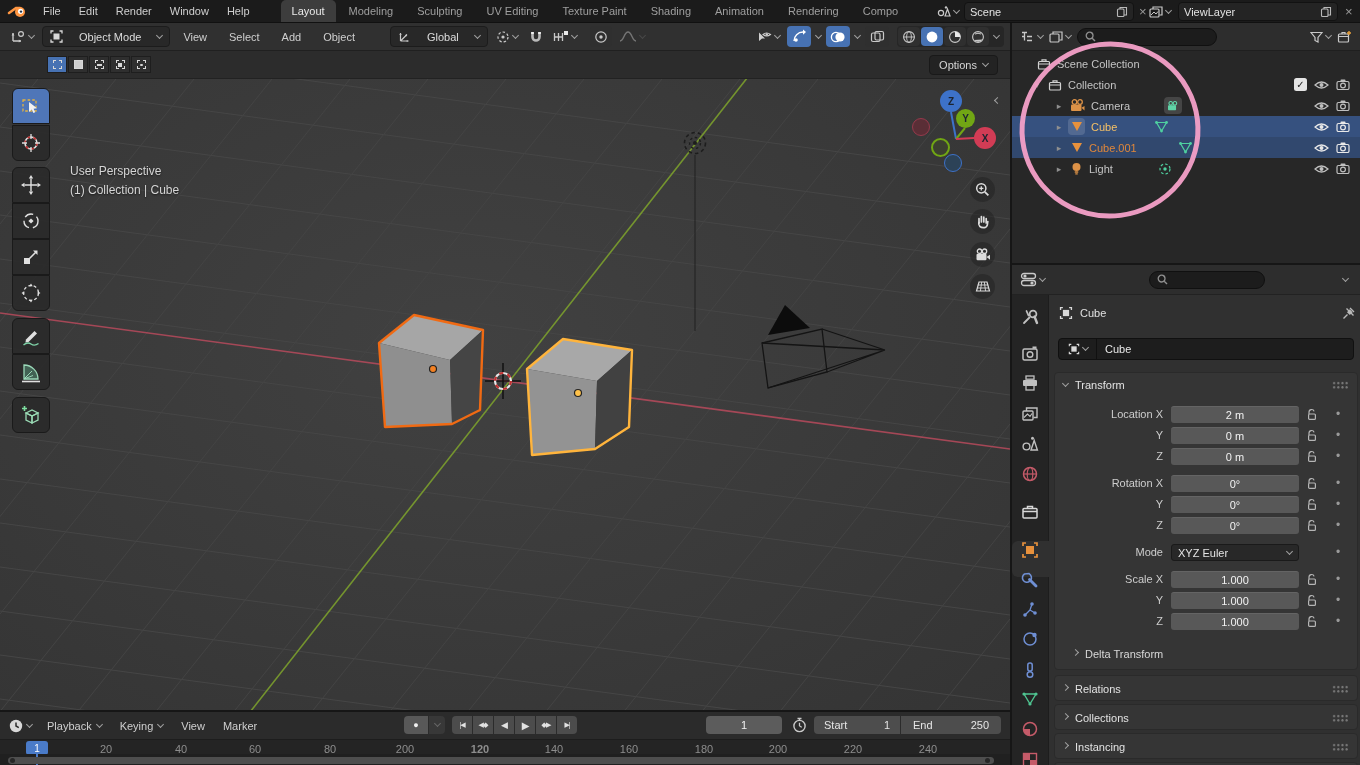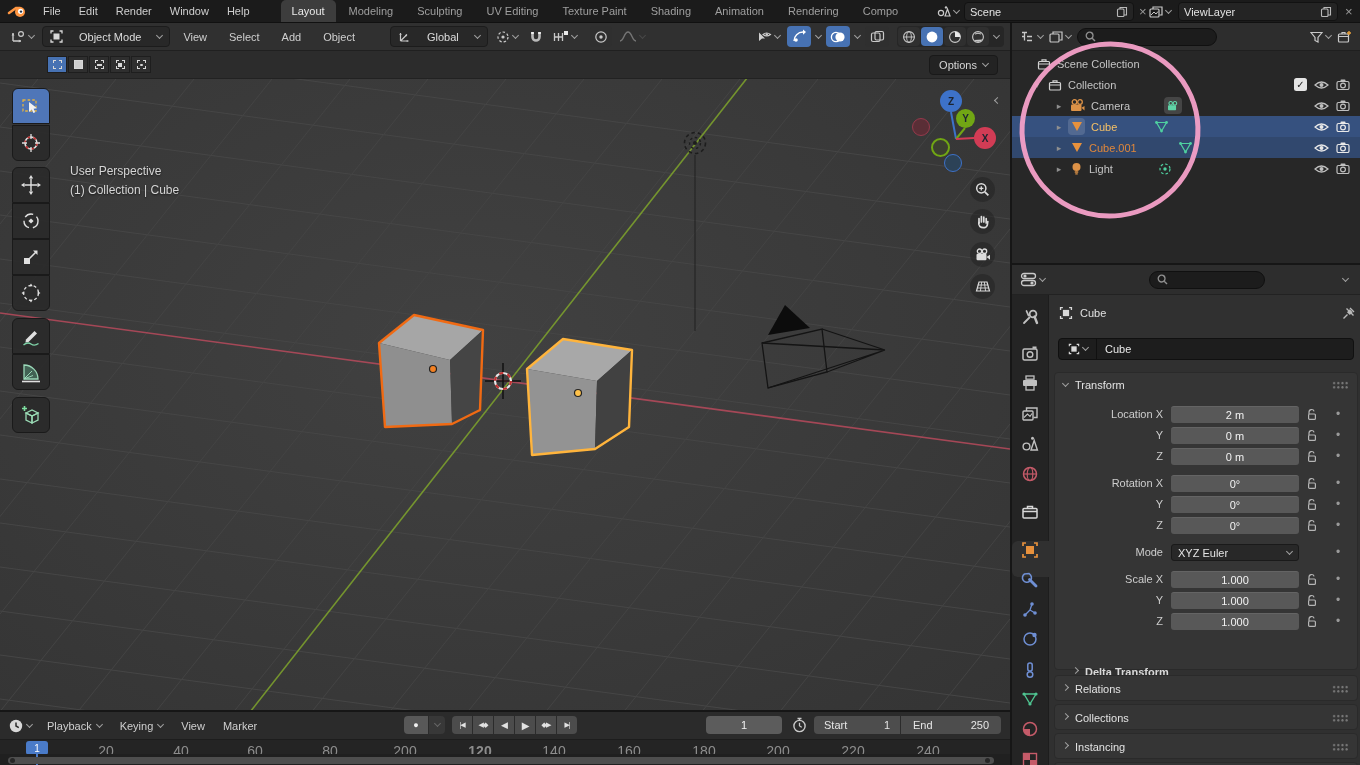--- a/index.html
+++ b/index.html
@@ -27,21 +27,21 @@
   .eyec{position:absolute;display:flex;align-items:center;justify-content:center;}
   .prow{position:relative;height:21px;}
   .plabel{position:absolute;left:0;top:0;width:108px;height:21px;line-height:21px;text-align:right;color:#cdcdcd;}
   .nfield{position:absolute;left:116px;top:2px;width:128px;height:17px;line-height:16px;text-align:center;background:#585858;border-radius:3px;color:#f2f2f2;border-top:1px solid #646464;}
   .dfield{position:absolute;left:116px;top:2px;width:128px;height:17px;background:#282828;border:1px solid #1a1a1a;border-radius:3px;color:#e4e4e4;display:flex;align-items:center;padding:0 6px;}
   .lockw{position:absolute;left:251px;top:4px;}
   .adot{position:absolute;left:276px;top:0;width:14px;height:21px;line-height:20px;text-align:center;color:#9a9a9a;font-size:12px;}
   .panel{position:absolute;left:42px;width:304px;background:#353535;border-radius:4px;border:1px solid #2a2a2a;}
   .panel-h{display:flex;align-items:center;height:24px;padding:0 8px;gap:7px;color:#e2e2e2;}
   .dots{width:17px;height:8px;background-image:radial-gradient(#787878 1px,transparent 1.3px);background-size:4.2px 4.2px;margin-left:auto;}
-  .ruler-num{position:absolute;top:3px;width:40px;text-align:center;font-size:14px;color:#8d8d8d;}
+  .ruler-num{position:absolute;top:3px;width:40px;text-align:center;font-size:11px;color:#8d8d8d;}
   .tbtn{width:20px;height:18px;background:#4c4c4c;display:flex;align-items:center;justify-content:center;color:#e2e2e2;font-size:7px;letter-spacing:-1px;}
   .selmode{width:20px;height:17px;background:#2f2f2f;border:1px solid #1e1e1e;display:flex;align-items:center;justify-content:center;}
   .selmode.on{background:#4772b3;}
   .sq{width:9px;height:9px;border:1px dashed #d8d8d8;position:relative;}
   svg{display:block;}
 </style>
 </head>
 <body>
 
 <div class="app">
@@ -929,21 +929,21 @@
           <div class="nfield"><span>1.000</span></div>
           <span class="lockw">
               <svg width="12" height="13" viewBox="0 0 12 13">
                 <path d="M3 6 V4.2 A2.6 2.6 0 0 1 8.1 3.4" fill="none" stroke="#b5b5b5" stroke-width="1.2"></path>
                 <rect x="2.6" y="6" width="6.8" height="5.4" rx="1" fill="none" stroke="#b5b5b5" stroke-width="1.2"></rect>
               </svg>
             </span>
           <span class="adot">•</span>
         </div>
 
-        <div class="flex" style="margin-top:29px;padding:0 8px 0 18px;height:22px;gap:7px;color:#d8d8d8;font-weight:bold;">
+        <div class="flex" style="margin-top:11px;padding:0 8px 0 18px;height:22px;gap:7px;color:#d8d8d8;">
           <span class="chev chev-r"></span>
           <span>Delta Transform</span>
         </div>
       </div>
 
       <div class="panel" style="top:409px;height:26px;left:5px;">
         <div class="panel-h" style="height:26px;">
           <span class="chev chev-r"></span>
           <span>Collections</span>
           <span class="dots"></span>

